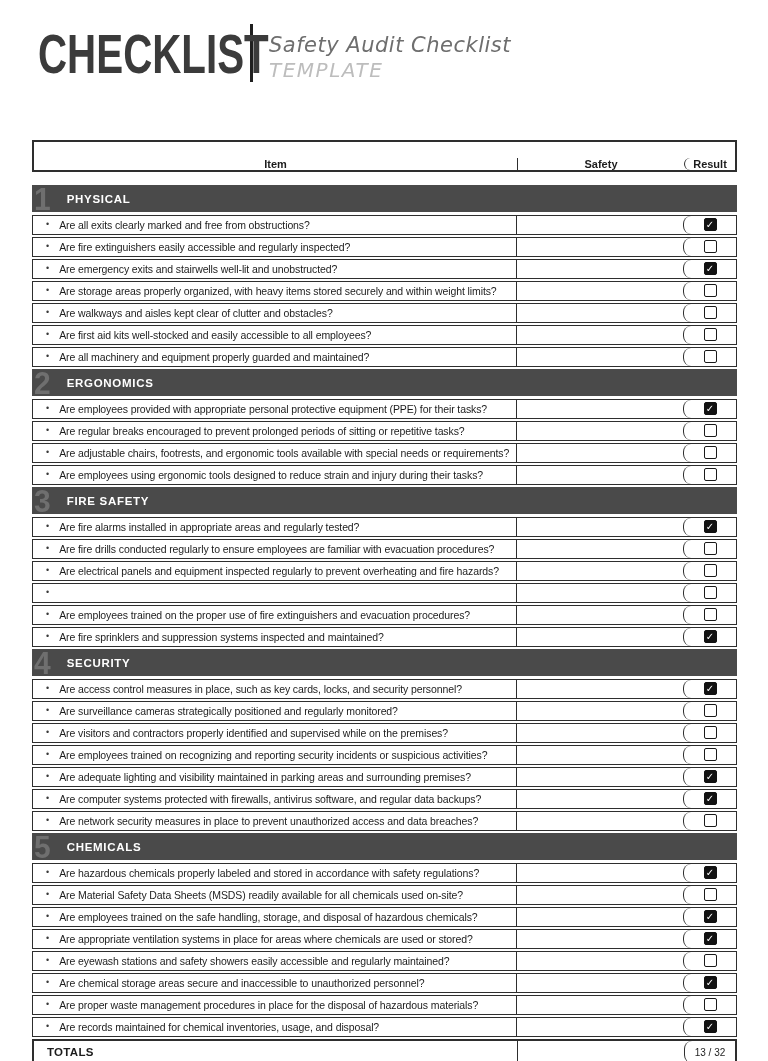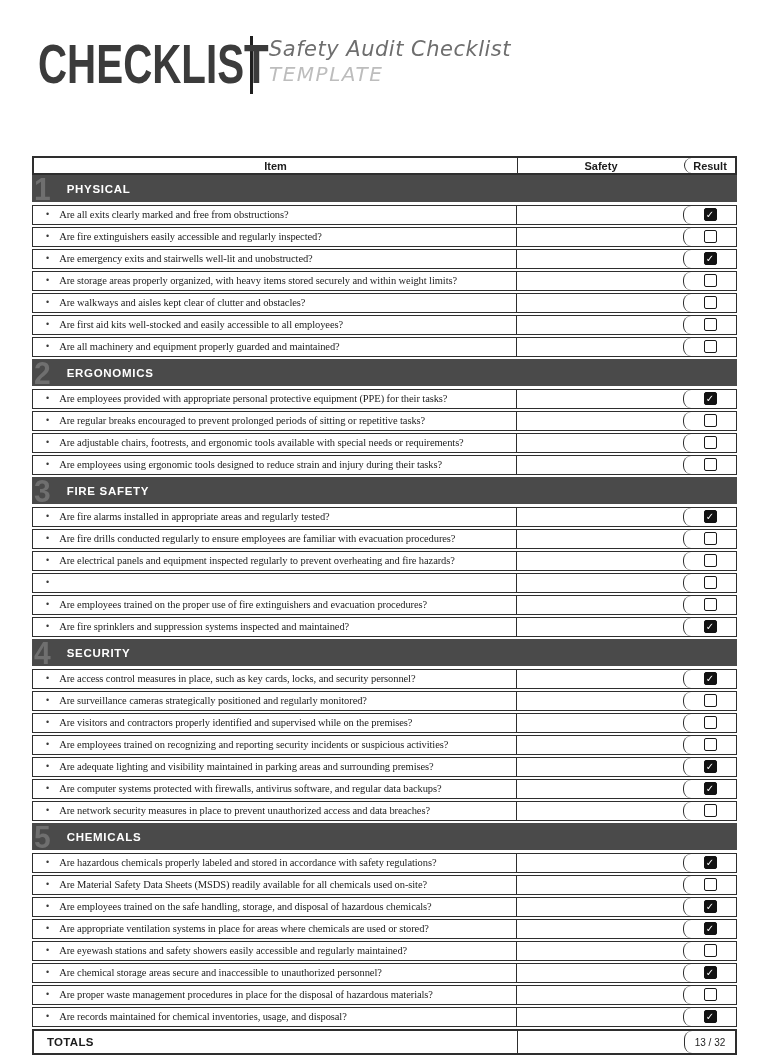--- a/index.html
+++ b/index.html
@@ -17,22 +17,22 @@
   body{
     width:768px;height:1061px;
     font-family:"Liberation Sans","DejaVu Sans",sans-serif;
     color:var(--text);
     overflow:hidden;
   }
   .page{width:768px;height:1061px;position:relative;}
 
   
   .header{
-    display:flex;align-items:flex-start;
-    margin:36px 0 0 38px;height:62px;
+    display:flex;align-items:flex-end;
+    margin:20px 0 0 38px;height:62px;
   }
   .logo{
     font-family:"Liberation Sans",sans-serif;
     font-weight:800;font-size:56px;line-height:56px;
     letter-spacing:0px;color:var(--logo);
     transform:scale(0.72,1.0);transform-origin:left center;
     white-space:nowrap;
   }
   .logo-wrap{width:212px;flex:0 0 212px;overflow:visible;}
   .divider{
@@ -54,36 +54,36 @@
   
   .table{
     position:absolute;left:32px;top:120px;width:705px;
   }
   .row,.hrow,.trow{
     display:flex;align-items:stretch;
     border:1.5px solid var(--border);
     background:#fff;
     margin-bottom:2.5px;
   }
-  .hrow{height:19px;border-width:2px;margin-bottom:0;}
+  .hrow{height:32px;border-width:2px;margin-bottom:13px;align-items:flex-end;}
   .row{height:19.5px;}
   .trow{height:26px;border-width:2px;margin-bottom:0;}
   .c-item{flex:0 0 483px;display:flex;align-items:center;}
   .c-notes{flex:0 0 167px;border-left:1.5px solid var(--border);}
   .c-result{flex:1;border-left:1.5px solid var(--border);display:flex;align-items:center;justify-content:center;border-radius:8px;}
   .hrow .c-item,.hrow .c-notes,.hrow .c-result{
     justify-content:center;align-items:center;display:flex;
     font-weight:bold;font-size:11px;
   }
   .bullet{
     font-size:9px;color:#3a3a3a;margin:0 0 0 13px;flex:0 0 auto;line-height:1;
   }
   .item-text{
     font-size:10.5px;color:var(--text);margin-left:10px;
-    white-space:nowrap;letter-spacing:-0.1px;font-family:Liberation Serif, serif;
+    white-space:nowrap;letter-spacing:-0.1px;
   }
 
   
   .section-bar{
     height:27px;background:var(--bar);
     display:flex;align-items:center;
     margin-bottom:3px;overflow:hidden;position:relative;
   }
   .section-number{
     font-size:30px;font-weight:bold;color:var(--bar-number);

